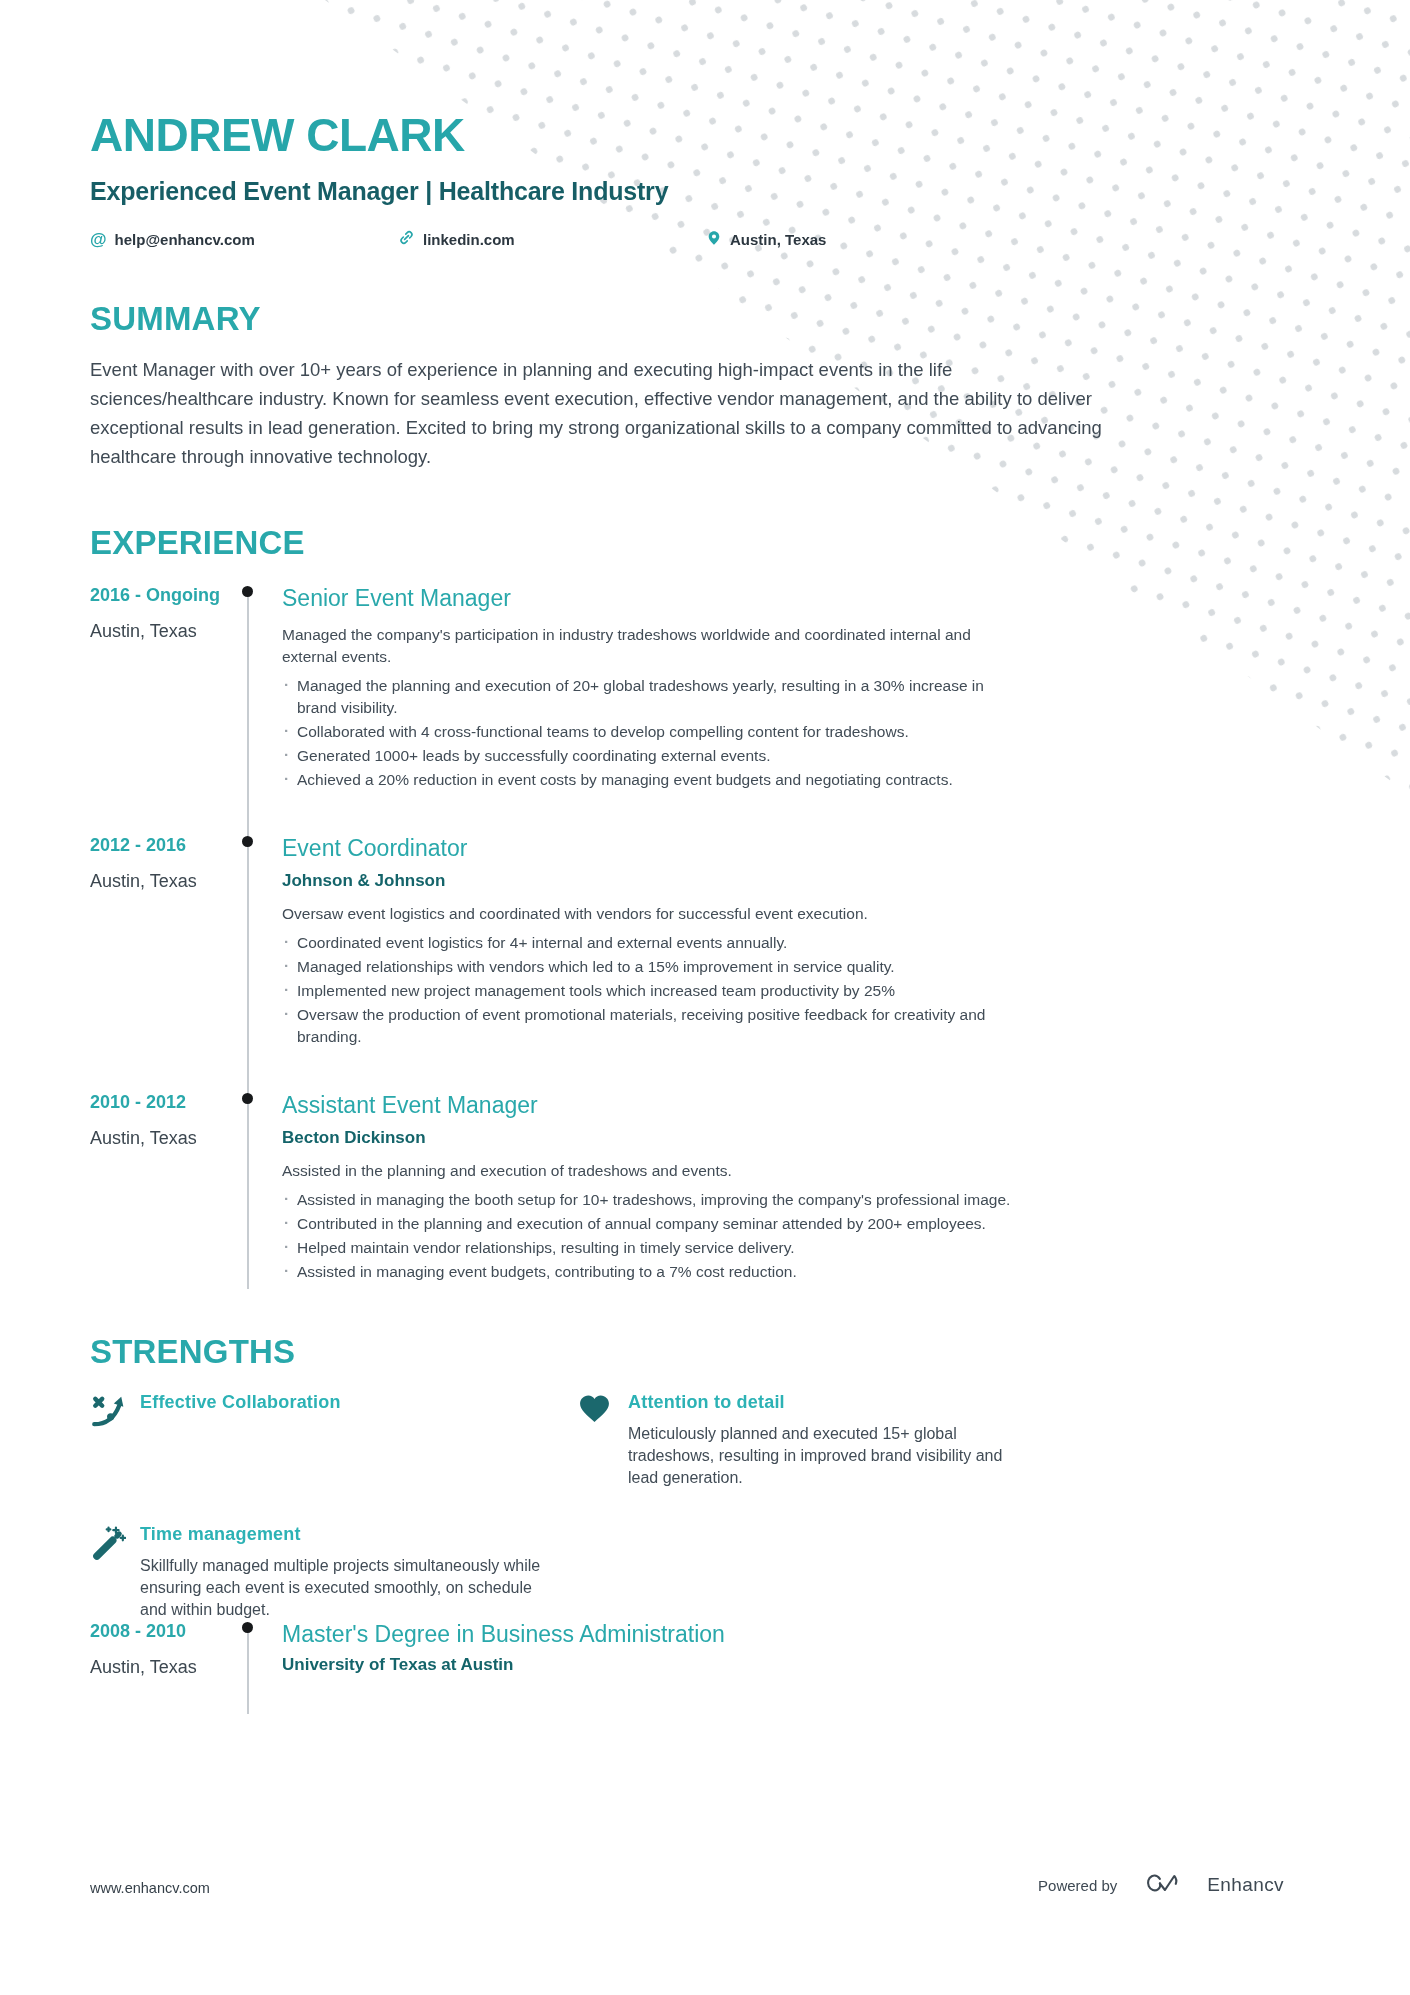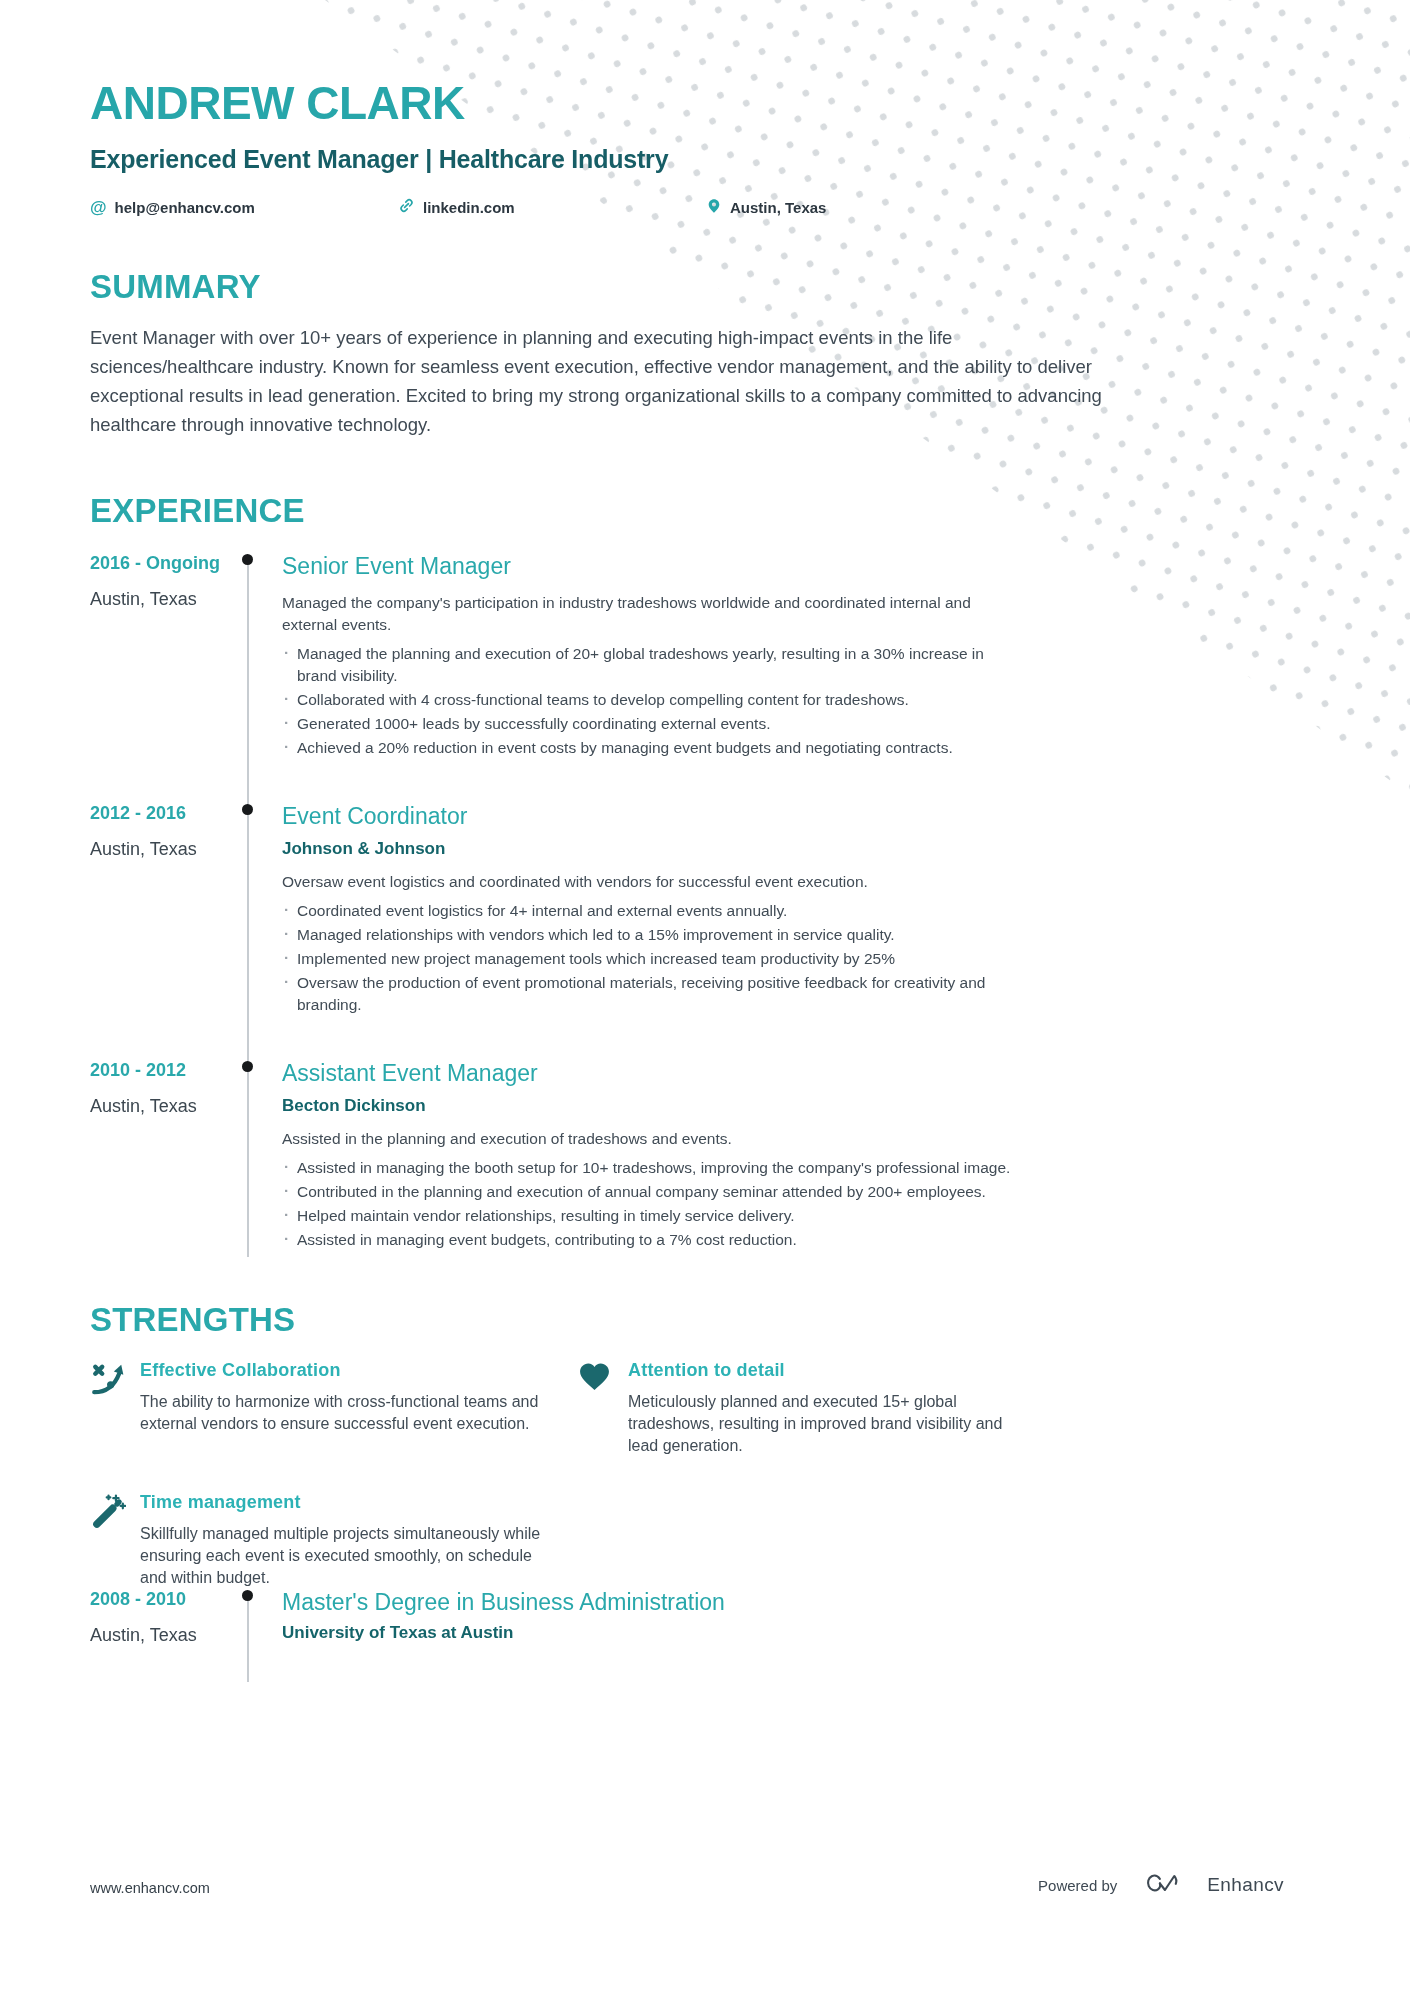--- a/index.html
+++ b/index.html
@@ -9,21 +9,21 @@
     margin:0 auto; overflow:hidden;
     font-family:"Liberation Sans", sans-serif; color:#3f4a54;
   }
   
   .dots{ position:absolute; top:0; right:0; width:1085px; height:795px;
     clip-path:polygon(0 0,100% 0,100% 100%); overflow:hidden; pointer-events:none; z-index:0;}
   .dots::before{ content:""; position:absolute; inset:-240px;
     background-image:radial-gradient(circle,#d7dbde 3px, rgba(215,219,222,0) 3.7px);
     background-size:27px 27px; transform:rotate(17deg); }
 
-  .content{ position:relative; z-index:1; padding:76px 300px 0 90px; }
+  .content{ position:relative; z-index:1; padding:108px 300px 0 90px; }
 
   h1.name{ font-size:46px; font-weight:800; letter-spacing:-0.5px; color:#27a6aa; }
   h2.role{ margin-top:15px; font-size:25px; font-weight:700; color:#175e66; letter-spacing:-0.2px;}
 
   .contacts{ margin-top:23px; display:grid; grid-template-columns:308px 308px auto; align-items:center; }
   .contact{ display:flex; align-items:center; gap:8px; font-size:15px; font-weight:700; color:#2c3740; }
   .at-glyph{ color:#27a6aa; font-size:17px; font-weight:700; line-height:1; }
   .contact svg{ flex:0 0 auto; }
 
   h3.sec{ font-size:33px; font-weight:800; color:#29a8ab; letter-spacing:0.2px; }
@@ -172,21 +172,20 @@
           <span class="sicon"><svg width="36" height="34" viewBox="0 0 34 32">
                 <g stroke="#1b686d" fill="none" stroke-linecap="round">
                   <path d="M5 4.5 L11.5 11 M11.5 4.5 L5 11" stroke-width="4.2"></path>
                   <path d="M4 28.5 C13 28.5 22.5 24 27.5 11" stroke-width="4"></path>
                 </g>
                 <path fill="#1b686d" d="M29.5 2.5 L31.5 12 L22.5 9 Z"></path>
                 <circle cx="19.5" cy="21.5" r="3.4" fill="#1b686d"></circle>
               </svg></span>
           <div>
             <h4>Effective Collaboration</h4>
-            <p>The ability to harmonize with cross-functional teams and external vendors to ensure successful event execution.</p>
           </div>
         </div>
         <div class="strength">
           <span class="sicon"><svg width="33" height="29" viewBox="0 0 32 28">
                 <path fill="#1b686d" d="M16 27 C9 21 2 15.5 2 9.5 C2 5 5.5 1.5 10 1.5 C12.5 1.5 14.8 2.8 16 4.8 C17.2 2.8 19.5 1.5 22 1.5 C26.5 1.5 30 5 30 9.5 C30 15.5 23 21 16 27 Z"></path>
               </svg></span>
           <div>
             <h4>Attention to detail</h4>
             <p>Meticulously planned and executed 15+ global tradeshows, resulting in improved brand visibility and lead generation.</p>
           </div>

